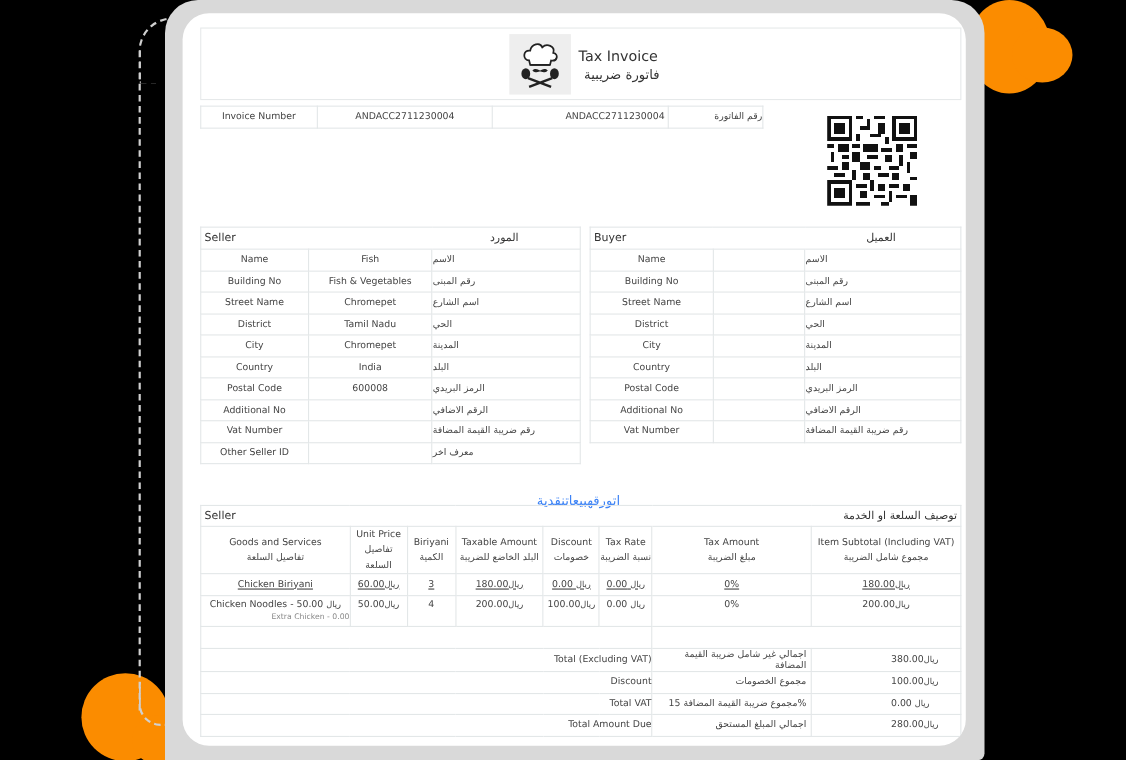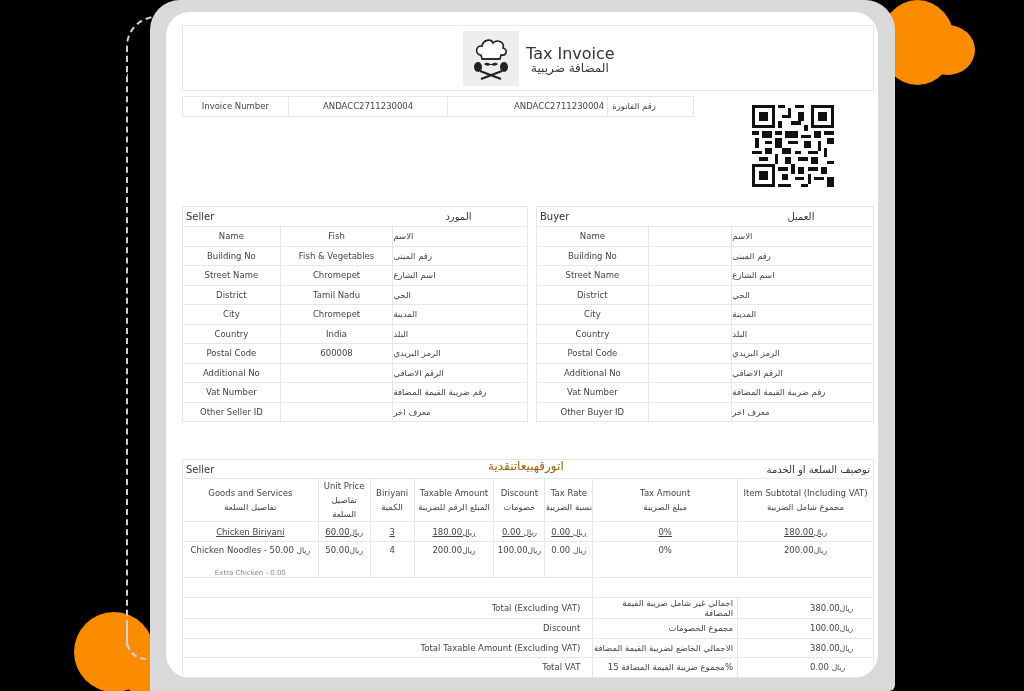--- a/index.html
+++ b/index.html
@@ -21,53 +21,53 @@
   }
 
   .header-box {
     position: absolute; left: 16px; top: 13px; width: 692px; height: 66px;
     border: 1px solid #e6e9ea;
   }
   .logo {
     position: absolute; left: 280px; top: 5px; width: 56px; height: 55px;
     background: #eeeeee; display: flex; align-items: center; justify-content: center;
   }
-  .title-en { position: absolute; left: 343px; top: 18px; font-size: 16px; color: #333; }
+  .title-en { position: absolute; left: 343px; top: 18px; font-size: 13px; color: #333; }
   .title-ar { position: absolute; left: 348px; top: 35px; font-size: 12px; color: #333; }
 
   table { border-collapse: collapse; }
   td, th { border: 1px solid #e3e7e8; font-weight: normal; font-size: 8.5px; color: #444; text-align: center; }
 
   .meta { position: absolute; left: 16px; top: 84px; width: 512px; }
   .meta td { height: 19.5px; margin-left: 32px; }
-  .meta td.ar { text-align: left; padding-left: 4px; }
+  .meta td.ar { text-align: right; padding-left: 4px; }
   .meta td.val-r { text-align: right; padding-right: 3px; }
 
   .qr { position: absolute; left: 586px; top: 93px; width: 82px; height: 82px; }
 
   .party { position: absolute; top: 194px; width: 346px; }
   .party .head td { height: 20px; font-size: 10px; color: #333; }
   .party .head td.en { text-align: left; padding-left: 3px; border-right: none; }
   .party .head td.ar { text-align: center; padding-right: 3px; border-left: none; }
   .party td { height: 19.5px; }
   .party td.ar { text-align: left; padding-right: 22px; }
 
-  .sec-title { position: absolute; left: 322px; top: 447px; font-size: 12px; color: #a16207; text-align: right; }
+  .sec-title { position: absolute; left: 322px; top: 436px; font-size: 12px; color: #3b82f6; text-align: right; }
 
   .items { position: absolute; left: 16px; top: 447px; width: 692px; }
   .items .head td { height: 19px; font-size: 10px; color: #333; }
   .items .head td.en { text-align: left; padding-left: 3px; border-right: none; }
   .items .head td.ar { text-align: right; padding-right: 3px; border-left: none; }
   .items .cols td { height: 35px; line-height: 14px; vertical-align: middle; }
   .items .row1 td { height: 20px; text-decoration: underline; }
   .items .row2 td { height: 28px; vertical-align: top; padding-top: 3px; }
-  .sub { font-size: 7px; color: #888; display: block; margin-top: 14px; }
+  .sub { font-size: 7px; color: #888; display: block; margin-top: 2px; text-align: right; }
   .items .spacer td { height: 20px; }
   .items .tot td { height: 19.5px; }
-  .items .tot td.lbl { text-align: right; padding-right: 12px; }
+  .items .tot td.lbl { text-align: right; padding-right: 0; }
   .items .tot td.ar { text-align: right; padding-right: 4px; }
   .items .tot td.val { text-align: left; padding-left: 72px; }
   .cur { font-size: 7.5px; }
 </style>
 </head>
 <body>
 
 <div class="blob" style="left:880px; top:0px; width:75px; height:85px;"></div>
 <div class="blob" style="left:920px; top:25px; width:55px; height:50px;"></div>
 <div class="blob" style="left:74px; top:612px; width:80px; height:80px;"></div>
@@ -85,21 +85,21 @@
       <svg width="40" height="44" viewBox="0 0 40 44">
         <path d="M10 18 C4 18 4 8 11 9 C12 3 20 1 22 6 C26 2 34 5 32 11 C37 12 36 19 30 18 L29 22 L11 22 Z" fill="#fff" stroke="#222" stroke-width="1.6"></path>
         <path d="M11 22 L29 22" stroke="#222" stroke-width="1.6"></path>
         <path d="M13 27 C16 24 19 27 20 27 C21 27 24 24 27 27 C24 30 21 28 20 28 C19 28 16 30 13 27 Z" fill="#222"></path>
         <ellipse cx="7" cy="30" rx="4" ry="5" fill="#222"></ellipse>
         <ellipse cx="33" cy="30" rx="4" ry="5" fill="#222"></ellipse>
         <path d="M9 34 L30 42 M31 34 L10 42" stroke="#222" stroke-width="2.2"></path>
       </svg>
     </div>
     <div class="title-en">Tax Invoice</div>
-    <div class="title-ar">المضافة ضريبية</div>
+    <div class="title-ar">فاتورة ضريبية</div>
   </div>
 
   <table class="meta">
     <colgroup>
         <col style="width:106px">
         <col style="width:160px">
         <col style="width:160px">
         <col style="width:86px">
       </colgroup>
     <tbody>
@@ -288,25 +288,20 @@
     <tr>
           <td>Additional No</td>
           <td></td>
           <td class="ar">الرقم الاضافي</td>
         </tr>
     <tr>
           <td>Vat Number</td>
           <td></td>
           <td class="ar">رقم ضريبة القيمة المضافة</td>
         </tr>
-    <tr>
-          <td>Other Buyer ID</td>
-          <td></td>
-          <td class="ar">معرف اخر</td>
-        </tr>
   </tbody>
     </table>
 
   <div class="sec-title">اتورقهبيعاتنقدية</div>
 
   <table class="items">
     <colgroup>
       <col style="width:136px">
         <col style="width:52px">
         <col style="width:44px">
@@ -318,21 +313,21 @@
     </colgroup>
     <tbody>
         <tr class="head">
       <td class="en" colspan="6">Seller</td>
       <td class="ar" colspan="2">توصيف السلعة او الخدمة</td>
     </tr>
     <tr class="cols">
       <td><span>Goods and Services</span><br><span>تفاصيل السلعة</span></td>
       <td><span>Unit Price</span><br><span>تفاصيل السلعة</span></td>
       <td><span>Biriyani</span><br><span>الكمية</span></td>
-      <td><span>Taxable Amount</span><br><span>المبلغ الرقم للضريبة</span></td>
+      <td><span>Taxable Amount</span><br><span>البلد الخاضع للضريبة</span></td>
       <td><span>Discount</span><br><span>خصومات</span></td>
       <td><span>Tax Rate</span><br><span>نسبة الضريبة</span></td>
       <td><span>Tax Amount</span><br><span>مبلغ الضريبة</span></td>
       <td><span>Item Subtotal (Including VAT)</span><br><span>مجموع شامل الضريبة</span></td>
     </tr>
     <tr class="row1">
       <td>Chicken Biriyani</td>
       <td><span>60.00</span><span class="cur">ريال</span></td>
       <td>3</td>
       <td><span>180.00</span><span class="cur">ريال</span></td>
@@ -359,25 +354,20 @@
       <td class="lbl" colspan="6">Total (Excluding VAT)</td>
       <td class="ar">اجمالي غير شامل ضريبة القيمة المضافة</td>
       <td class="val"><span class="cur">ريال</span><span>380.00</span></td>
     </tr>
     <tr class="tot">
       <td class="lbl" colspan="6">Discount</td>
       <td class="ar">مجموع الخصومات</td>
       <td class="val"><span class="cur">ريال</span><span>100.00</span></td>
     </tr>
     <tr class="tot">
-      <td class="lbl" colspan="6">Total Taxable Amount (Excluding VAT)</td>
-      <td class="ar">الاجمالي الخاضع لضريبة القيمة المضافة</td>
-      <td class="val"><span class="cur">ريال</span><span>380.00</span></td>
-    </tr>
-    <tr class="tot">
       <td class="lbl" colspan="6">Total VAT</td>
       <td class="ar">مجموع ضريبة القيمة المضافة 15%</td>
       <td class="val"><span class="cur">ريال</span> <span>0.00</span></td>
     </tr>
     <tr class="tot">
       <td class="lbl" colspan="6">Total Amount Due</td>
       <td class="ar">اجمالي المبلغ المستحق</td>
       <td class="val"><span class="cur">ريال</span><span>280.00</span></td>
     </tr>
   </tbody>

